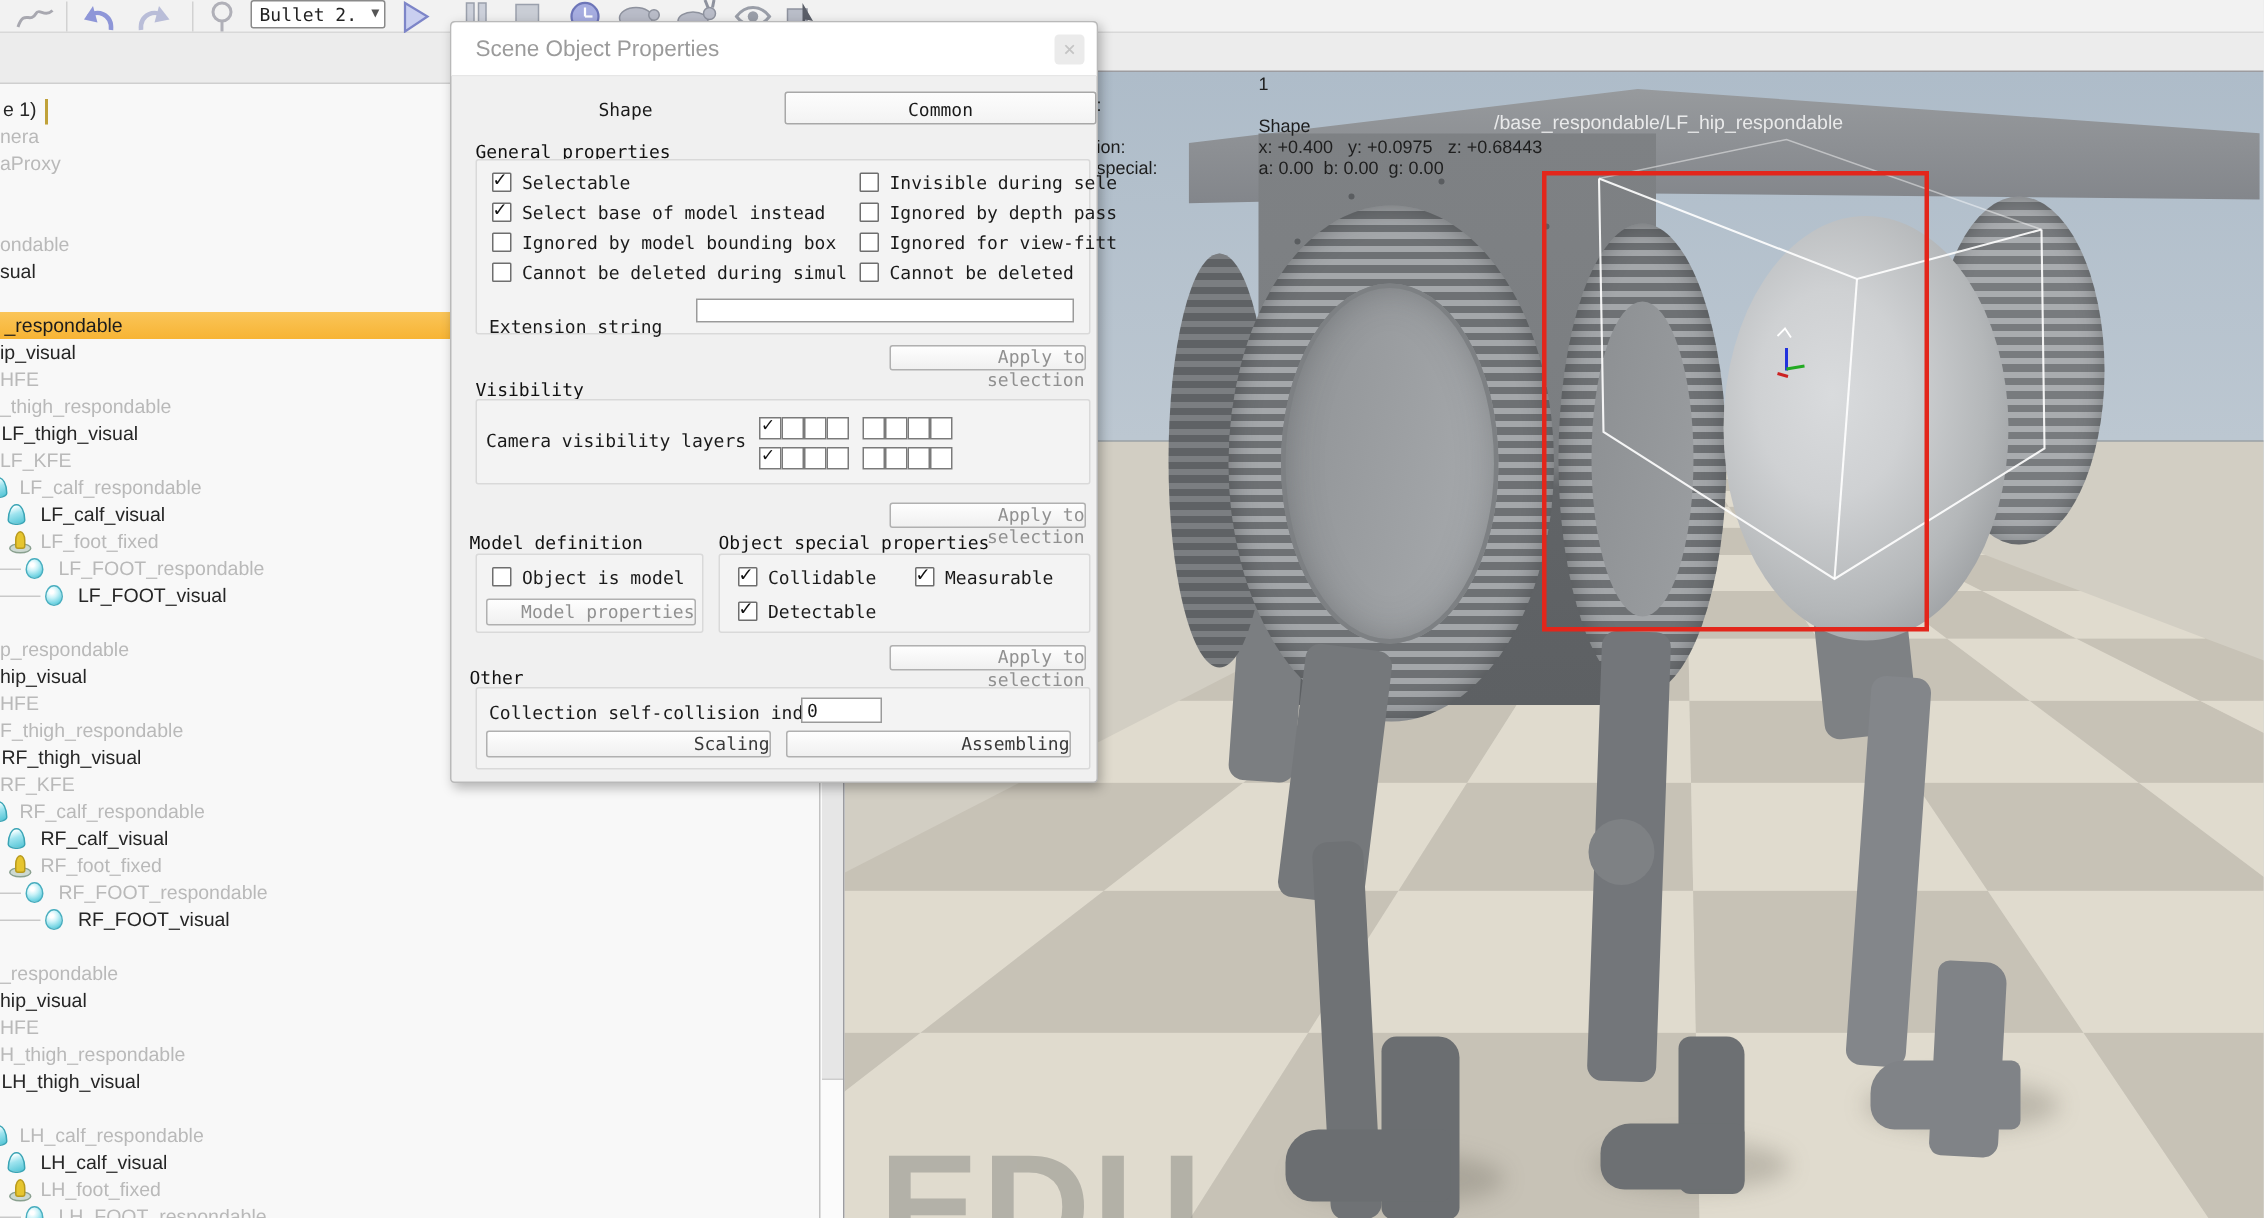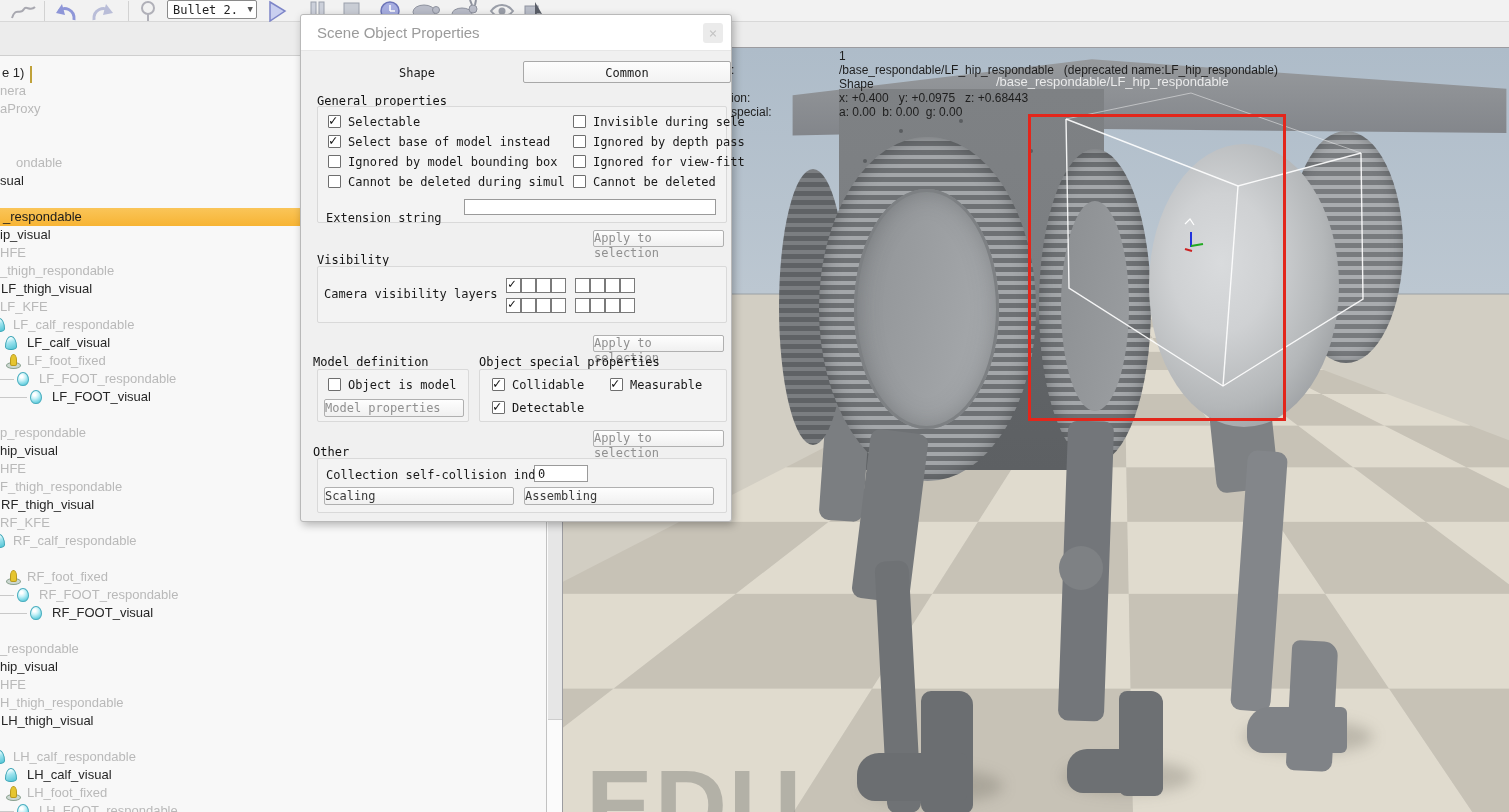--- a/index.html
+++ b/index.html
@@ -119,21 +119,21 @@
     border:1px solid #a8a8a8;border-radius:2px;top:46px;}
   .heading{position:absolute;font-size:12px;color:#111;}
   .group{position:absolute;border:1px solid #d9d9d9;background:#f3f3f3;border-radius:2px;}
   .cbx{position:absolute;width:13px;height:13px;background:#fff;border:1px solid #6e6e6e;
     border-radius:1px;}
   .cbx .chk{position:absolute;left:0px;top:-4px;font-size:14px;font-weight:bold;color:#111;}
   .cblabel{position:absolute;white-space:nowrap;}
   .lbox{position:absolute;width:15px;height:15px;background:#fff;border:1px solid #7a7a7a;}
   .lbox .chk{position:absolute;left:1px;top:-3px;font-size:13px;font-weight:bold;color:#111;}
   .btn{position:absolute;background:linear-gradient(180deg,#fefefe,#f0f0f0);
-    border:1px solid #b0b0b0;border-radius:2px;text-align:left;font-family:"DejaVu Sans Mono",monospace;
+    border:1px solid #b0b0b0;border-radius:2px;text-align:right;font-family:"DejaVu Sans Mono",monospace;
     font-size:12px;color:#3a3a3a;}
   .btn.gray{color:#909090;}
   .inputbox{position:absolute;background:#fff;border:1px solid #9a9a9a;font-family:"DejaVu Sans Mono",monospace;
     font-size:12px;color:#1a1a1a;padding:0 3px;}
 </style>
 </head>
 <body>
 
 <div id="toolbar">
   <span class="tbi" style="left:8px">
@@ -226,21 +226,21 @@
     <div class="trow tone-dim" style="top: 26px;">
       <span class="lbl" style="left: 0px;">nera</span>
     </div>
     <div class="trow tone-dim" style="top: 44px;">
       <span class="lbl" style="left: 0px; text-align: right;">aProxy</span>
     </div>
     <div class="trow tone-blank" style="top: 80px;">
       <span class="lbl" style="left: 0px;"></span>
     </div>
     <div class="trow tone-dim" style="top: 98px;">
-      <span class="lbl" style="left: 16px;">ondable</span>
+      <span class="lbl" style="left: 0px;">ondable</span>
     </div>
     <div class="trow tone-normal" style="top: 116px;">
       <span class="lbl" style="left: 0px;">sual</span>
     </div>
     <div class="trow tone-blank" style="top: 134px;">
       <span class="lbl" style="left: 0px;"></span>
     </div>
     <div class="trow tone-selected" style="top: 152px;">
       <span class="lbl" style="left: 3px;">_respondable</span>
     </div>
@@ -298,20 +298,24 @@
     </div>
     <div class="trow tone-normal" style="top: 440px;">
       <span class="lbl" style="left: 1px;">RF_thigh_visual</span>
     </div>
     <div class="trow tone-dim" style="top: 458px;">
       <span class="lbl" style="left: 0px;">RF_KFE</span>
     </div>
     <div class="trow tone-dim" style="top: 476px;">
       <span class="ticon ic-cone" style="left: -7px;"></span>
       <span class="lbl" style="left: 13px;">RF_calf_respondable</span>
+    </div>
+    <div class="trow tone-normal" style="top: 494px;">
+      <span class="ticon ic-cone" style="left: 5px;"></span>
+      <span class="lbl" style="left: 27px;">RF_calf_visual</span>
     </div>
     <div class="trow tone-dim" style="top: 512px;">
       <span class="ticon ic-sensor" style="left: 6px;"></span>
       <span class="lbl" style="left: 27px;">RF_foot_fixed</span>
     </div>
     <div class="trow tone-dim" style="top: 530px;">
       <span class="guide" style="width: 14px;"></span>
       <span class="ticon ic-egg" style="left: 17px;"></span>
       <span class="lbl" style="left: 39px;">RF_FOOT_respondable</span>
     </div>
@@ -508,21 +512,21 @@
       <line x1="628" y1="184" x2="628" y2="199" stroke="#2233dd" stroke-width="2"></line>
       <line x1="628" y1="198" x2="640" y2="196" stroke="#22aa22" stroke-width="2"></line>
       <line x1="622" y1="201" x2="629" y2="203" stroke="#cc2222" stroke-width="2"></line>
       <polyline points="622,176 627,171 631,177" stroke="#ffffff" stroke-width="1.2" fill="none"></polyline>
     </g>
   </svg>
 
   <div class="rb" id="sel-rect"></div>
   <div id="obj-label">/base_respondable/LF_hip_respondable</div>
 
-  <div id="info"><span>1</span><br><span>/base_respondable/LF_hip_respondable   (deprecated name:LF_hip_respondable)</span><br><span>Shape</span><br><span>x: +0.400   y: +0.0975   z: +0.68443</span><br><span>a: 0.00  b: 0.00  g: 0.00</span></div>
+  <div id="info"><span>1</span><br><br><span>Shape</span><br><span>x: +0.400   y: +0.0975   z: +0.68443</span><br><span>a: 0.00  b: 0.00  g: 0.00</span></div>
   <span class="frag" style="top:15px">:</span>
   <span class="frag" style="top:43px">ion:</span>
   <span class="frag" style="top:57px">special:</span>
 </div>
 
 <div id="dialog">
   <div id="dlg-titlebar">
     <span id="dlg-title">Scene Object Properties</span>
     <span id="dlg-close">×</span>
   </div>

